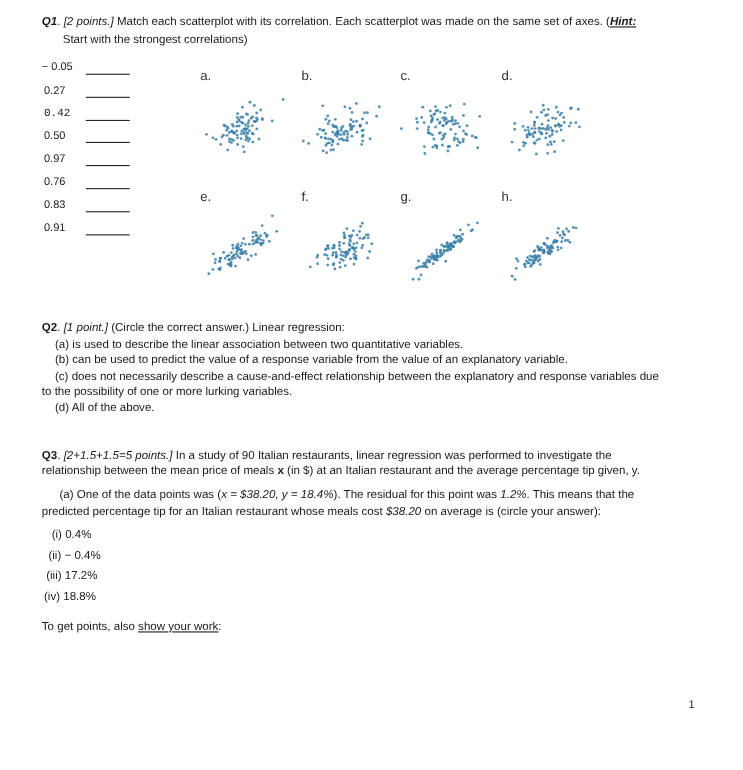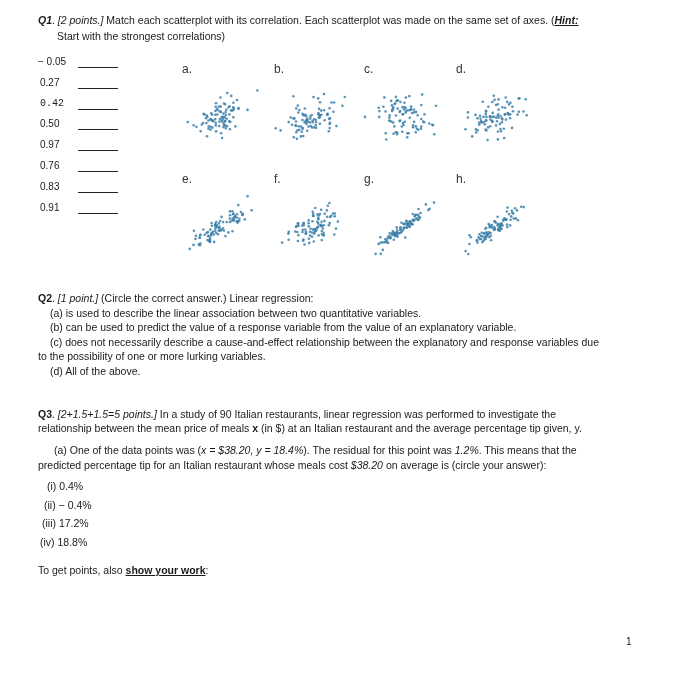--- a/index.html
+++ b/index.html
@@ -4,21 +4,21 @@
 <style>
   html, body { margin: 0; padding: 0; background: #ffffff; }
   body {
     width: 675px; height: 700px; position: relative; overflow: hidden;
     font-family: "Liberation Sans", "DejaVu Sans", sans-serif;
     color: #1a1a1a; font-size: 10.5px;
   }
   .abs { position: absolute; }
   .q-title b { font-weight: bold; font-style: italic; }
   .it { font-style: italic; }
-  .u { text-decoration: underline; font-weight: bold; }
+  .u { text-decoration: underline; }
   .line { white-space: nowrap; line-height: 14px; }
 
   
   .corr-row { position: absolute; left: 40px; width: 90px; height: 16px; }
   .corr-val { position: absolute; left: 0; top: 0; font-size: 10px; }
   .corr-blank { position: absolute; left: 38px; top: 11px; width: 40px; height: 0; border-top: 1px solid #222; cursor: text; }
 
   
   .plot { position: absolute; width: 80px; height: 80px; }
   .plot-label { position: absolute; font-size: 12px; color: #333; }

